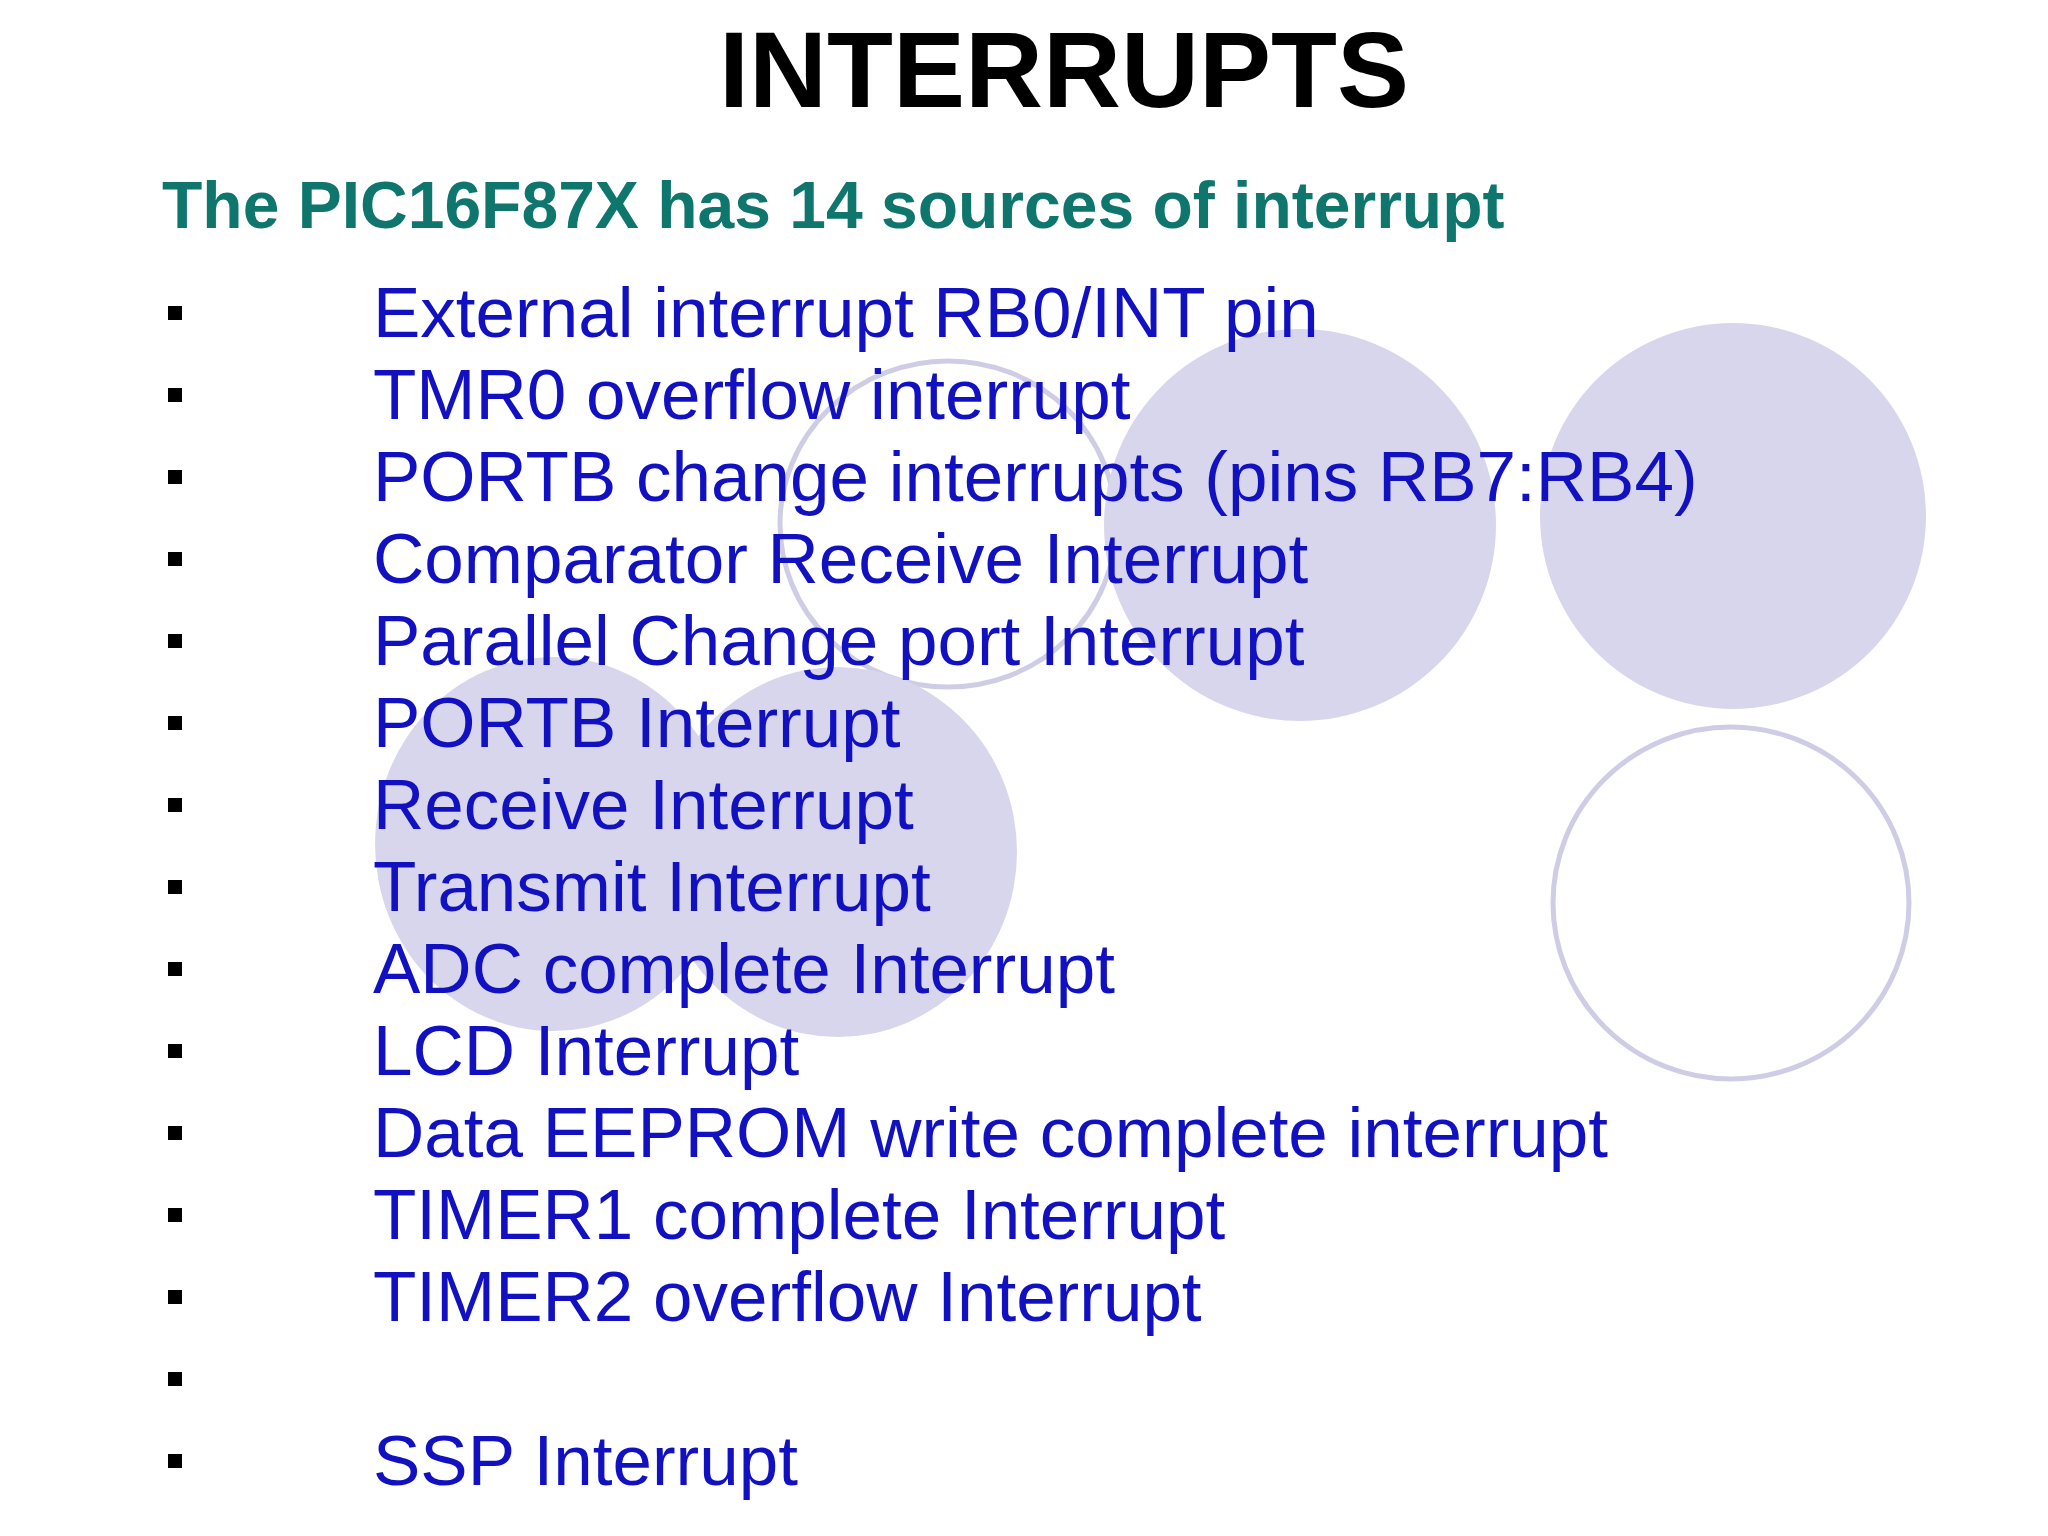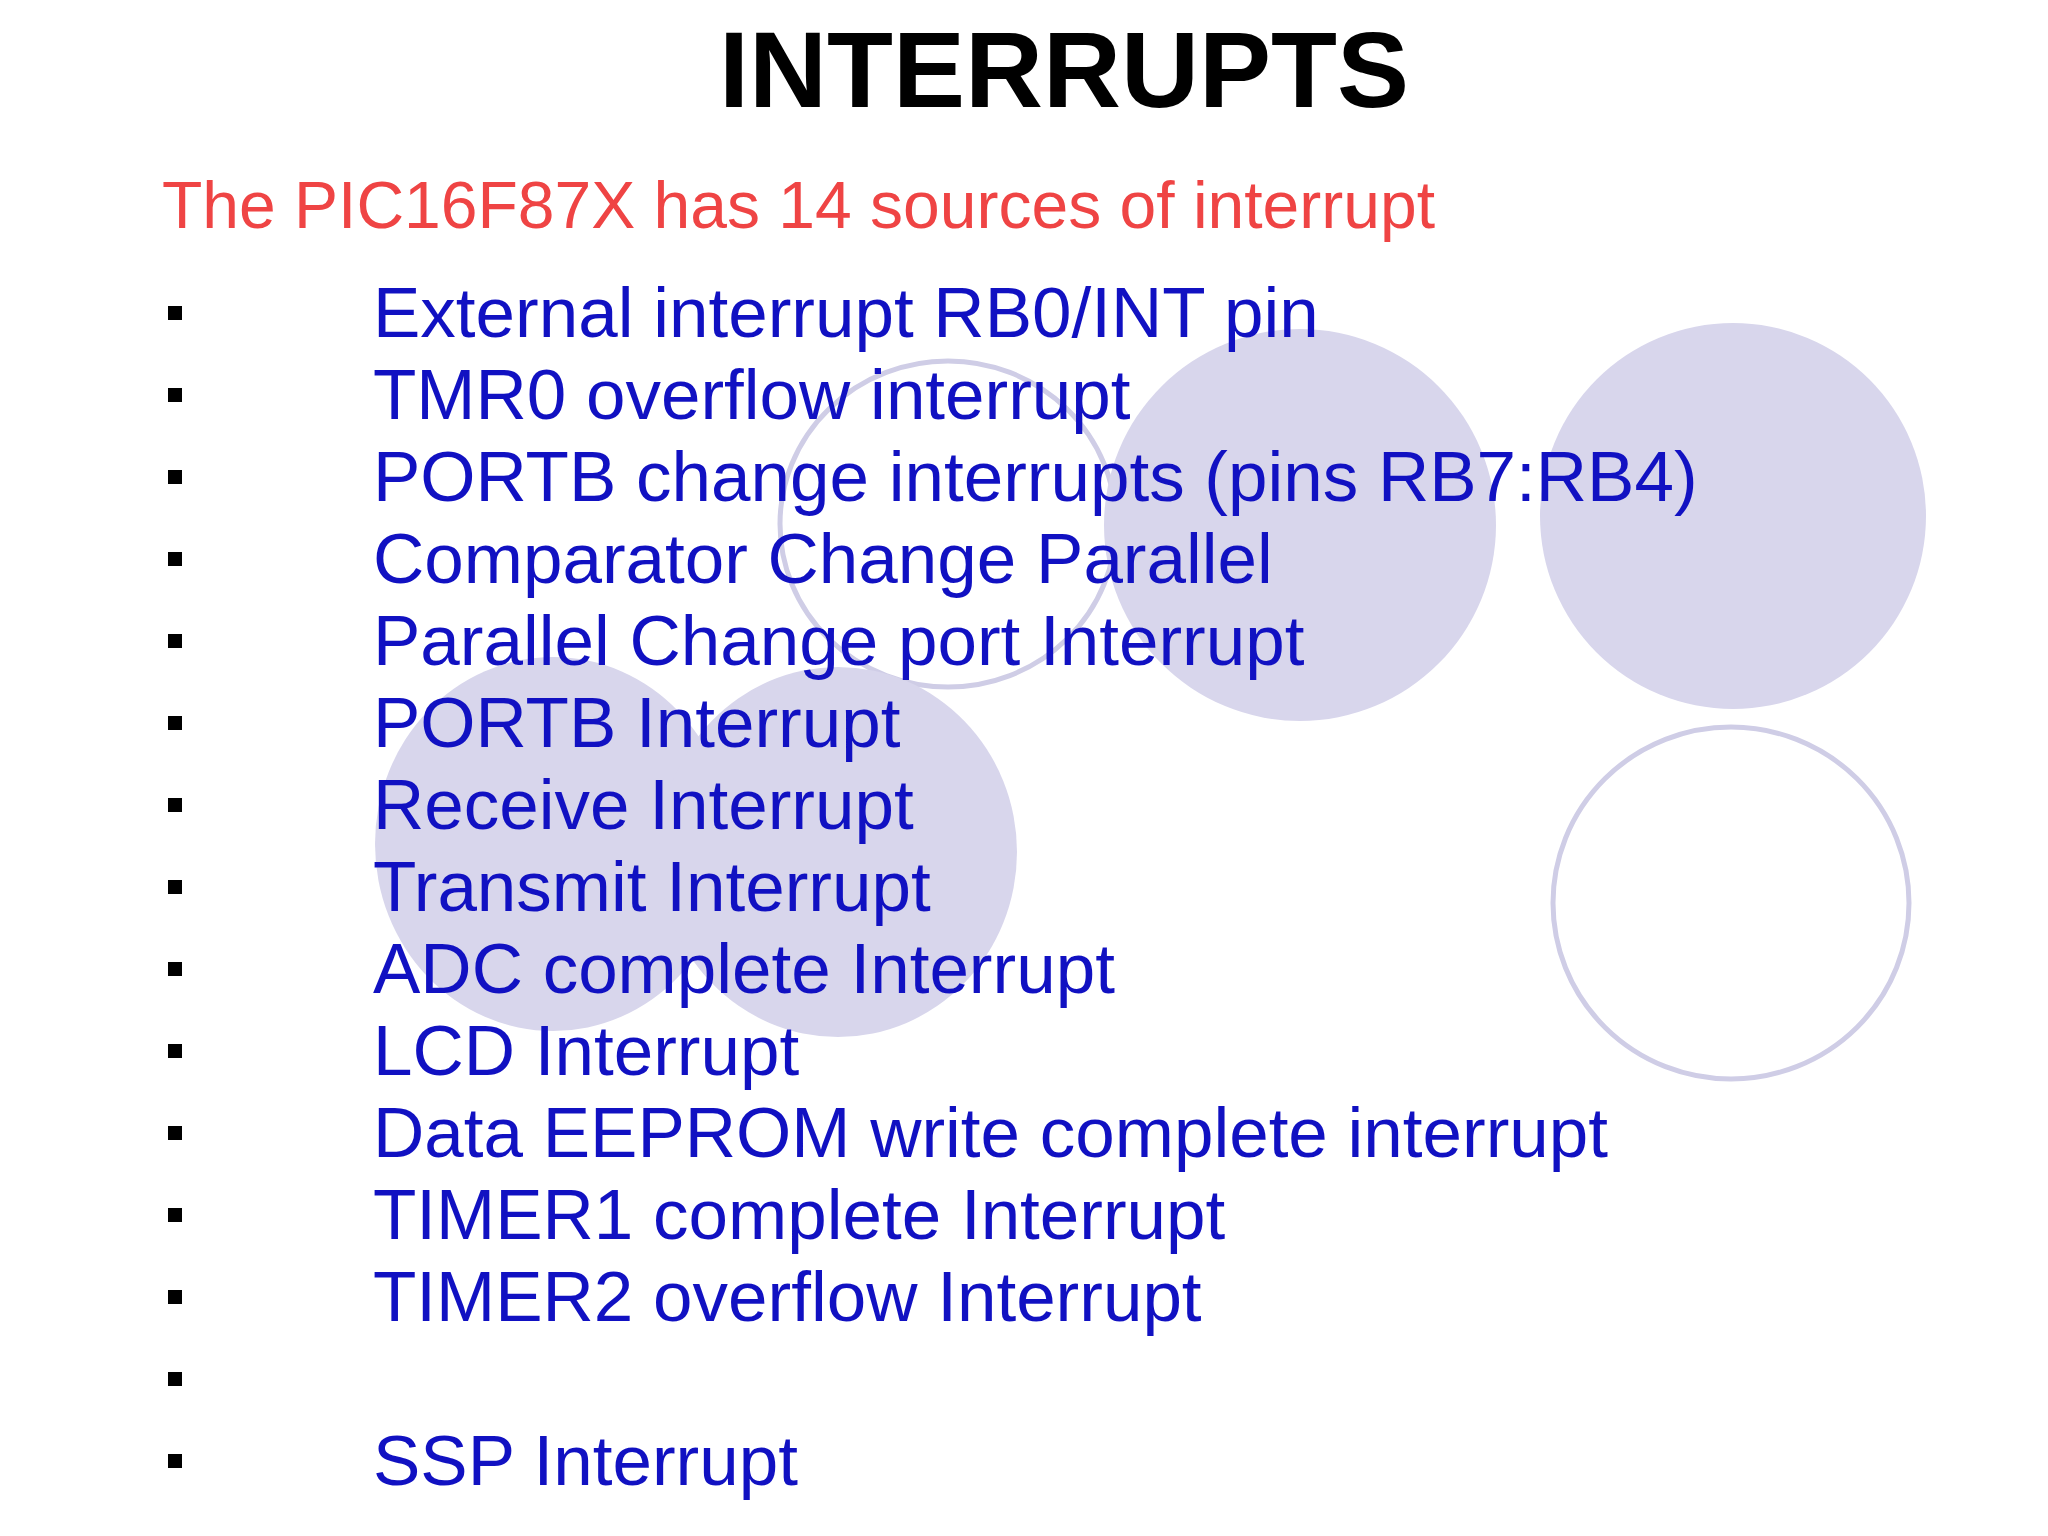--- a/index.html
+++ b/index.html
@@ -51,23 +51,23 @@
     color: #000000;
     letter-spacing: 0px;
     white-space: nowrap;
   }
 
   #slide-subtitle {
     position: absolute;
     left: 122px;
     top: 172px;
     font-size: 66px;
-    font-weight: normal;
+    font-weight: bold;
     line-height: 1.0;
-    color: #ef4444;
+    color: #0f766e;
     white-space: nowrap;
   }
 
   #bullet-list {
     position: absolute;
     left: 0;
     top: 272px;
     width: 2048px;
     list-style: none;
     margin: 0;
@@ -128,21 +128,21 @@
       <li class="bullet-row">
         <span class="bullet-marker"></span>
         <span class="bullet-text">TMR0 overflow interrupt</span>
       </li>
       <li class="bullet-row">
         <span class="bullet-marker"></span>
         <span class="bullet-text">PORTB change interrupts (pins RB7:RB4)</span>
       </li>
       <li class="bullet-row">
         <span class="bullet-marker"></span>
-        <span class="bullet-text">Comparator Change Parallel</span>
+        <span class="bullet-text">Comparator Receive Interrupt</span>
       </li>
       <li class="bullet-row">
         <span class="bullet-marker"></span>
         <span class="bullet-text">Parallel Change port Interrupt</span>
       </li>
       <li class="bullet-row">
         <span class="bullet-marker"></span>
         <span class="bullet-text">PORTB Interrupt</span>
       </li>
       <li class="bullet-row">

